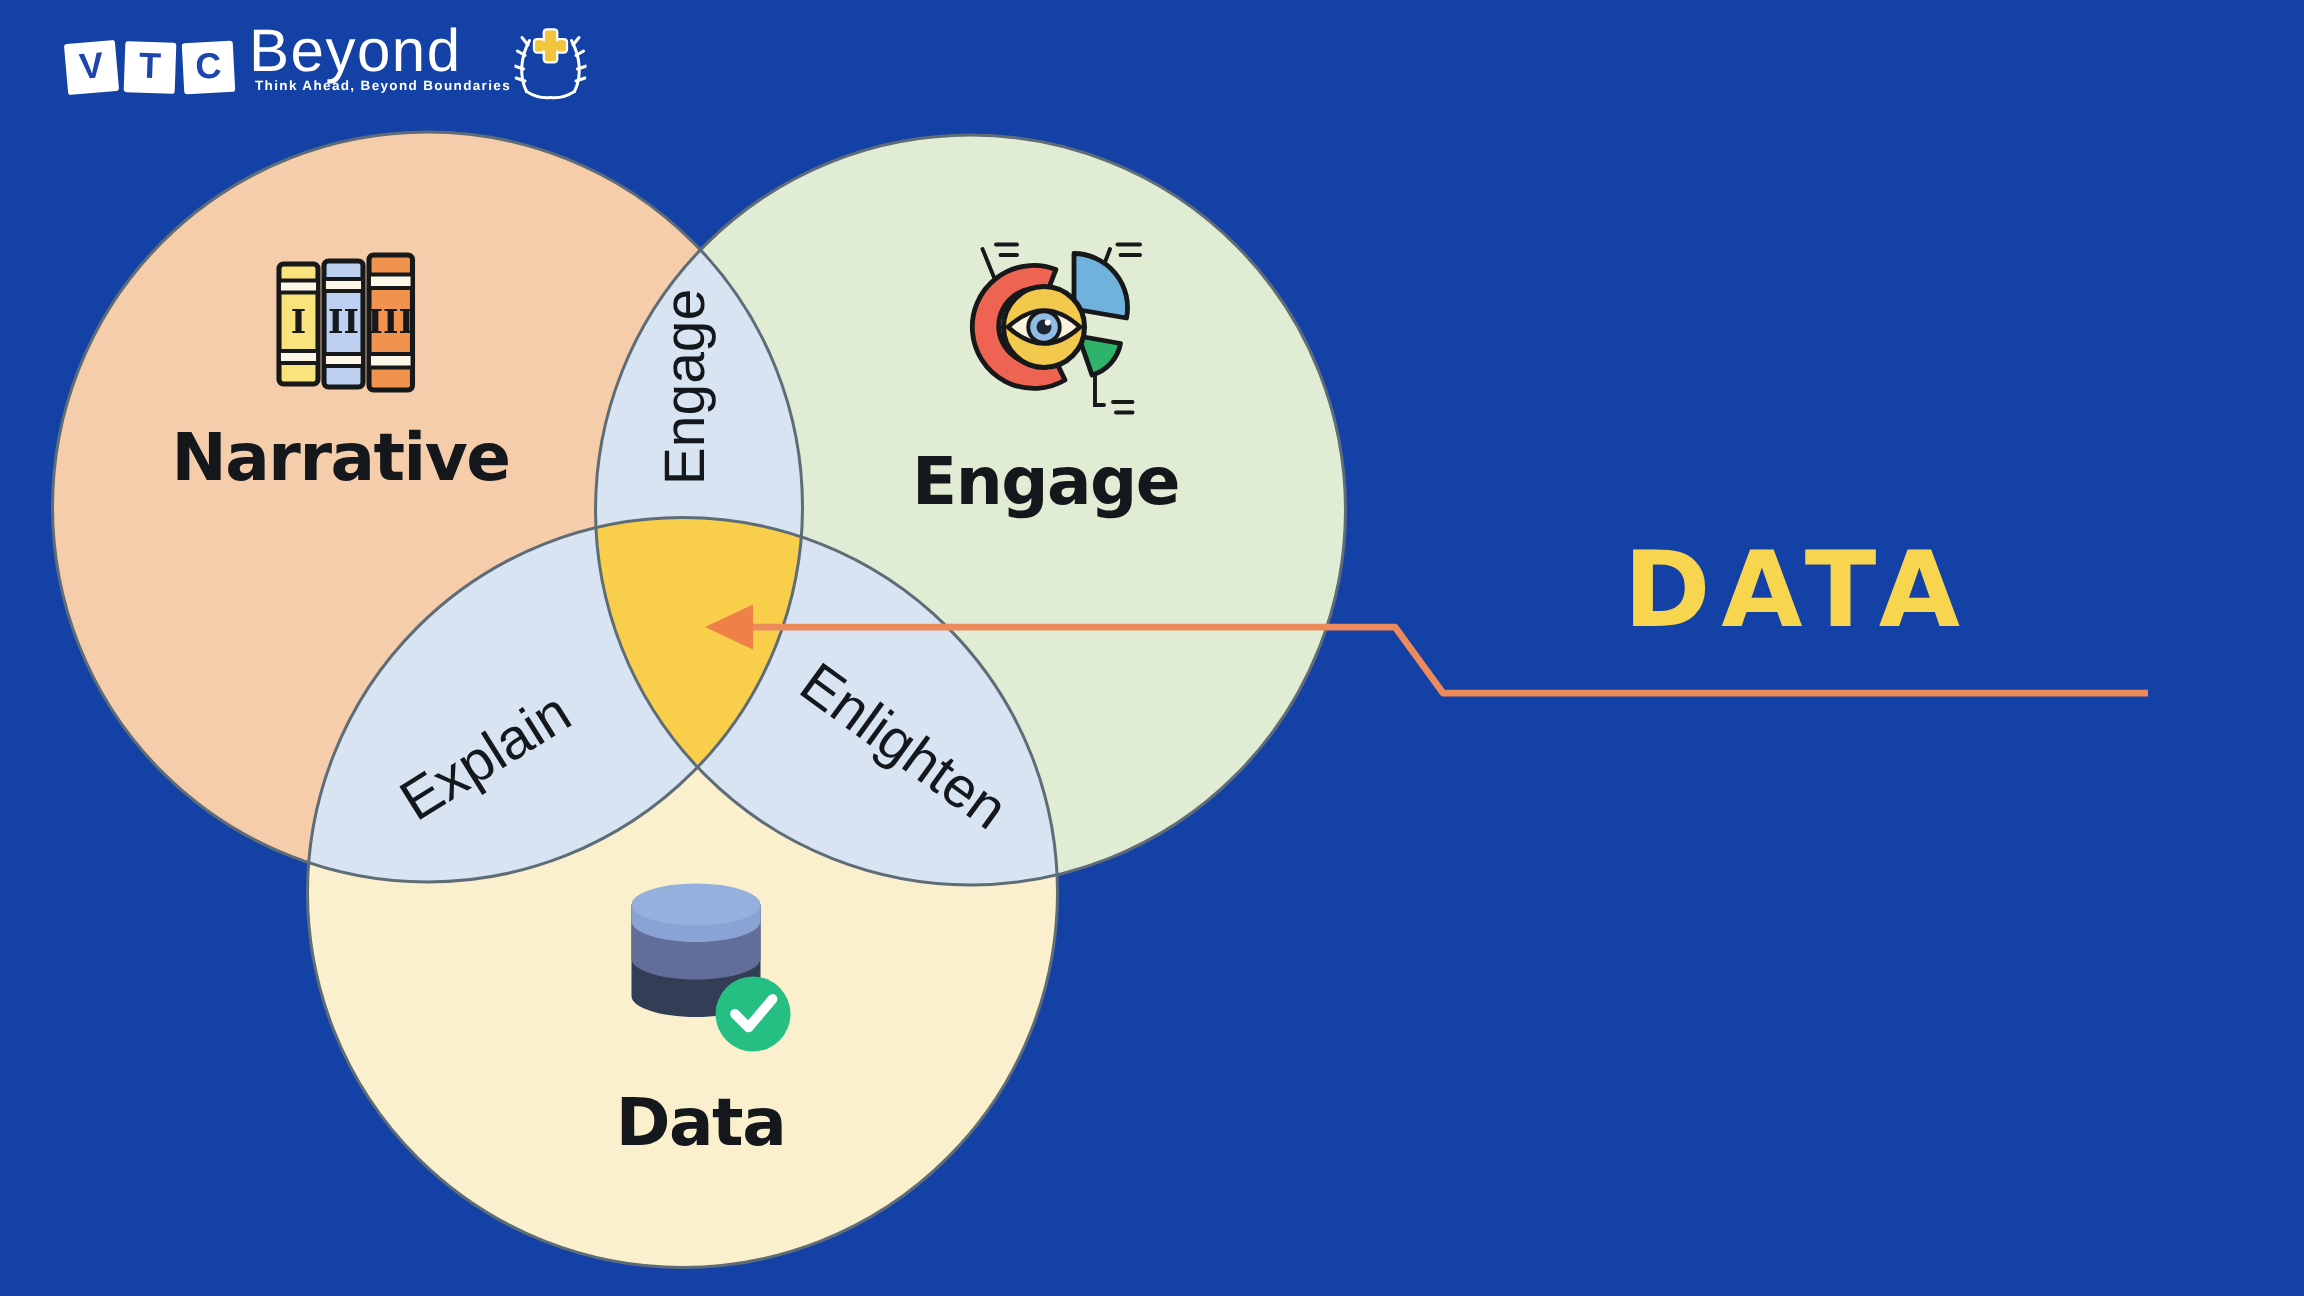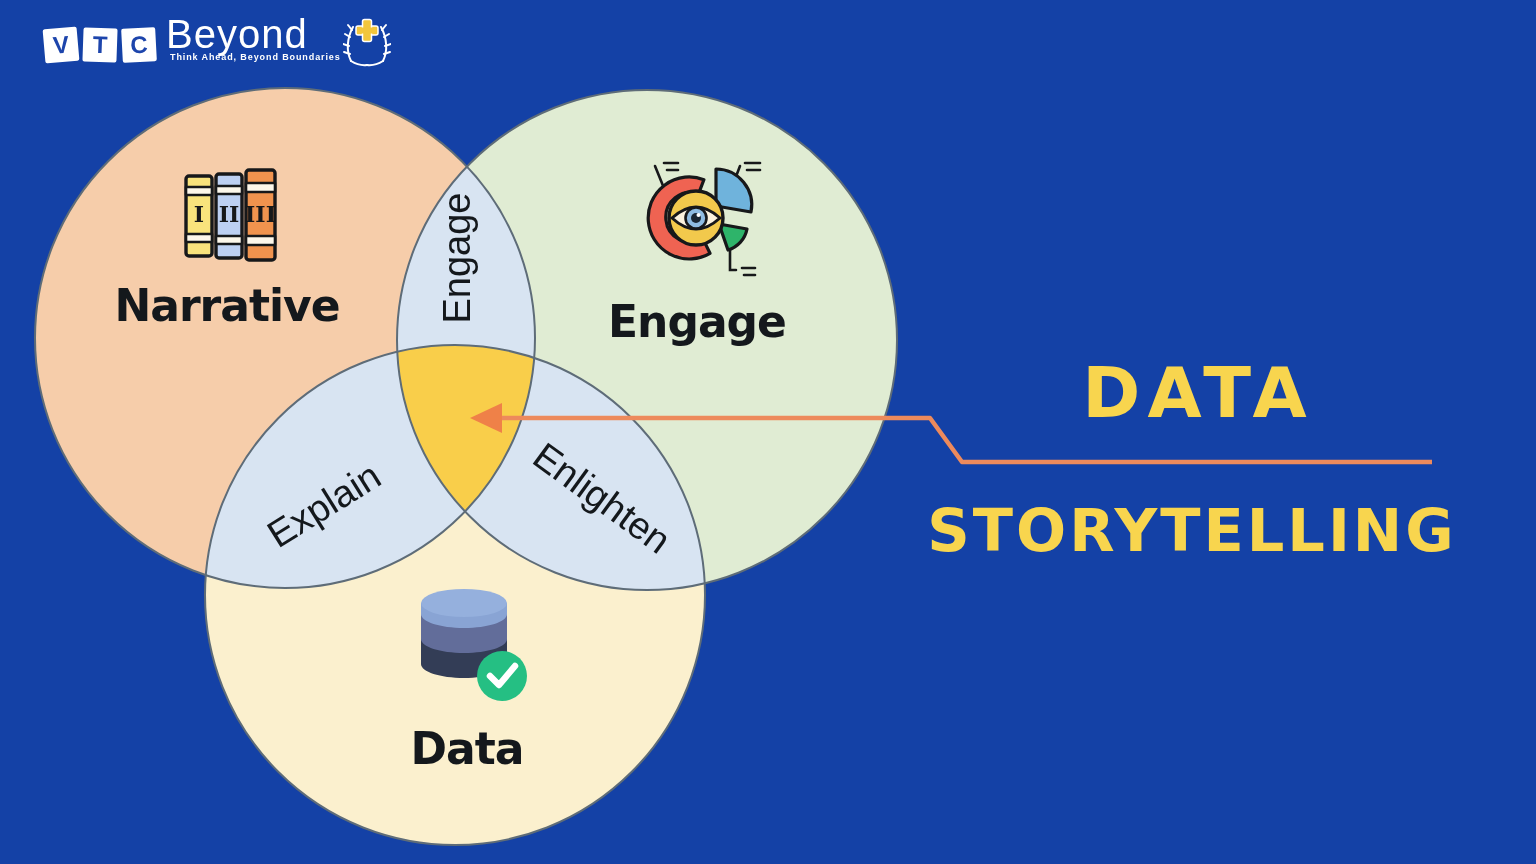--- a/index.html
+++ b/index.html
@@ -187,15 +187,14 @@
 
   <div class="vlabel bold lbl-narrative">Narrative</div>
   <div class="vlabel bold lbl-visuals">Engage</div>
   <div class="vlabel bold lbl-data">Data</div>
 
   <div class="vlabel thin lbl-engage">Engage</div>
   <div class="vlabel thin lbl-explain">Explain</div>
   <div class="vlabel thin lbl-enlighten">Enlighten</div>
 
   <div class="title-line title-data" style="color: rgb(248, 213, 78);">DATA</div>
-  <div class="title-line title-storytelling" style="color: rgb(248, 213, 78);">STORYTELLING</div>
 
 </div>
 
 </body></html>

